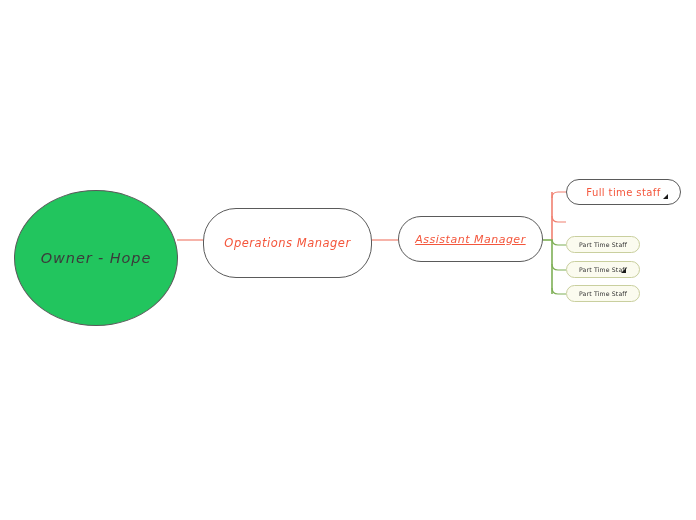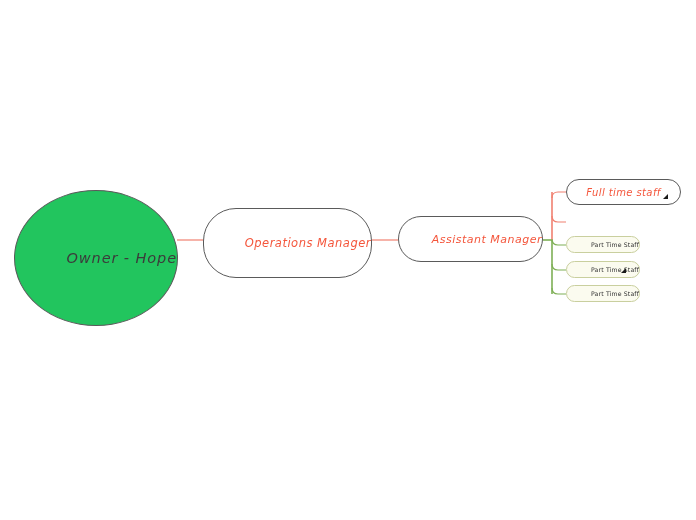--- a/index.html
+++ b/index.html
@@ -26,21 +26,21 @@
     left: 0; top: 0;
     width: 696px;
     height: 520px;
     pointer-events: none;
   }
   .node {
     position: absolute;
     box-sizing: border-box;
     display: flex;
     align-items: center;
-    justify-content: flex-end;
+    justify-content: center;
     text-align: center;
     white-space: nowrap;
   }
 
   
   .node-root {
     left: 14px;
     top: 190px;
     width: 164px;
     height: 136px;
@@ -83,35 +83,35 @@
     border: 1.1px solid #5a5a5a;
     border-radius: 23px;
     background: #ffffff;
   }
   .node-l2 .label {
     font-family: "DejaVu Sans", sans-serif;
     font-style: italic;
     font-size: 11px;
     letter-spacing: 0.5px;
     color: #f4563c;
+    text-decoration: underline;
   }
 
   
   .node-full {
     left: 566px;
     width: 115px;
     height: 26px;
     border: 1.1px solid #5a5a5a;
     border-radius: 13px;
     background: #ffffff;
     justify-content: center;
   }
   .node-full .label {
     font-family: "DejaVu Sans", sans-serif;
-    font-style: italic;
     font-size: 10px;
     letter-spacing: 0.4px;
     color: #f4563c;
   }
   .node-full-1 { top: 179px; }
   .node-full-2 { top: 209px; }
 
   
   .node-part {
     left: 566px;

